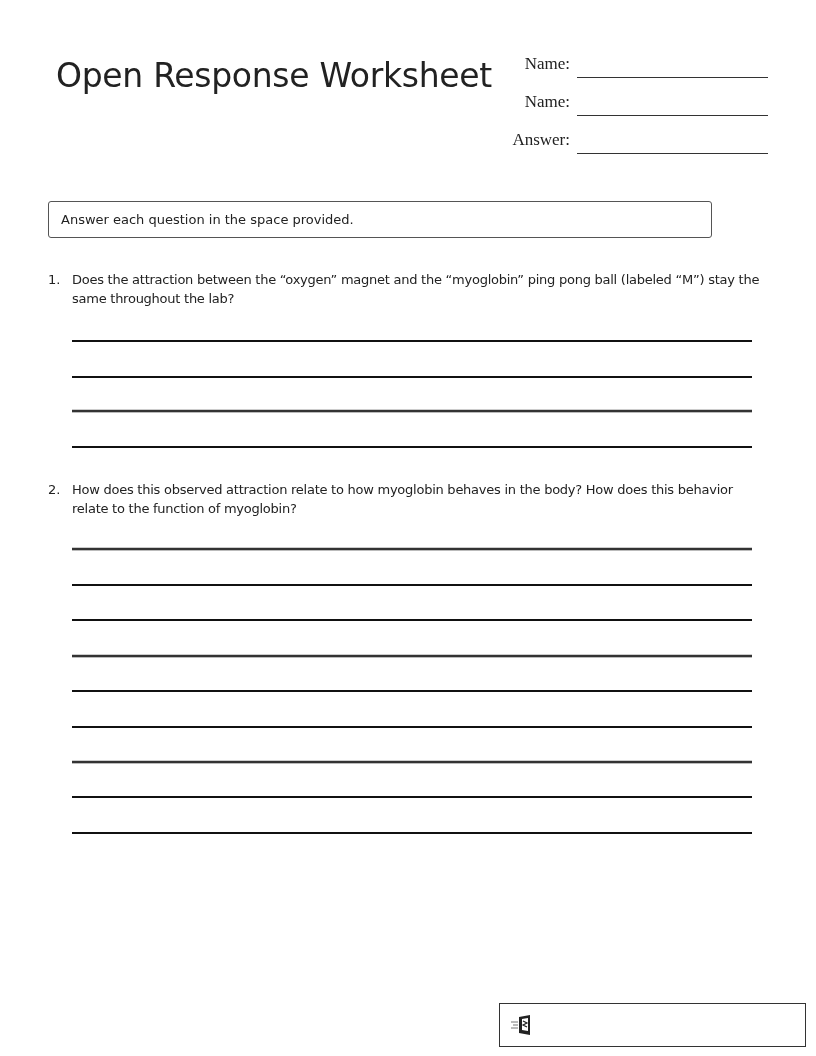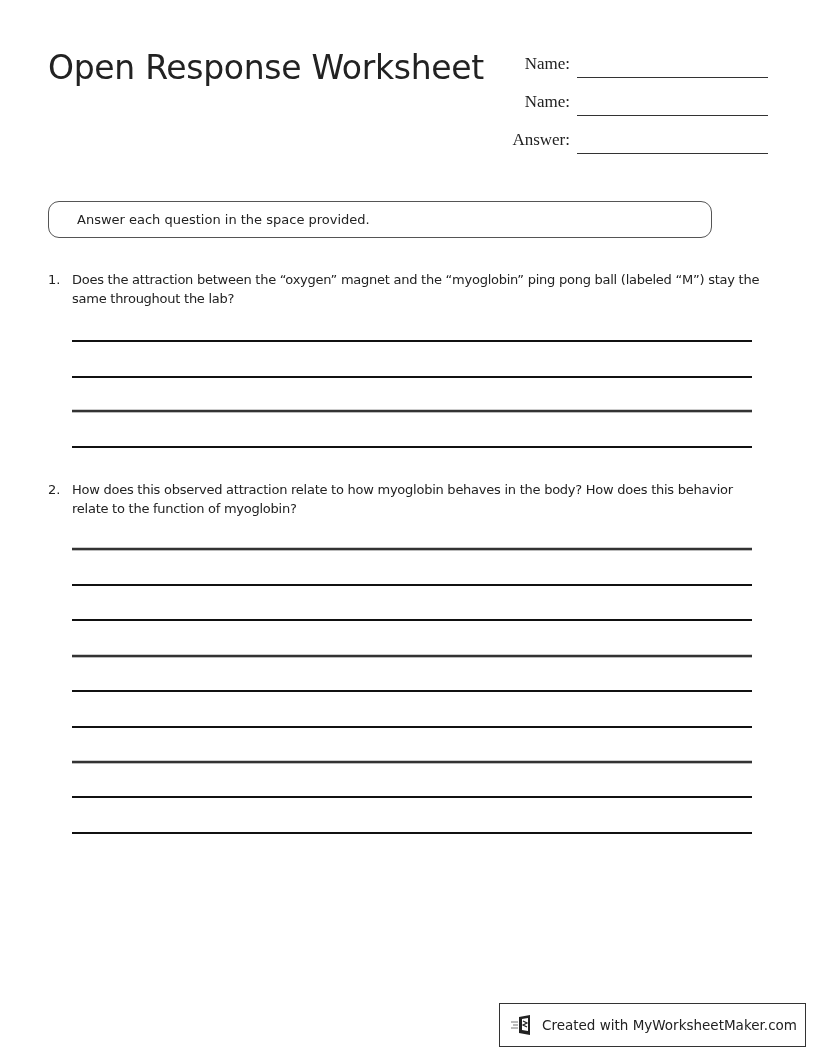--- a/index.html
+++ b/index.html
@@ -16,21 +16,21 @@
     }
     .title {
       position: absolute;
       left: 48px;
       top: 46px;
       font-family: "DejaVu Sans", sans-serif;
       font-size: 33px;
       font-weight: normal;
       color: #222222;
       letter-spacing: -0.3px;
-      margin: 0;
+      margin: 8px;
       line-height: 44px;
     }
     .fields {
       position: absolute;
       left: 500px;
       top: 48px;
       width: 268px;
     }
     .field {
       position: absolute;
@@ -55,23 +55,23 @@
       height: 0;
       border-bottom: 1.5px solid #333333;
     }
     .instructions {
       position: absolute;
       left: 48px;
       top: 201px;
       width: 664px;
       height: 37px;
       border: 1.5px solid #555555;
-      border-radius: 11px;
+      border-radius: 3px;
       box-sizing: border-box;
-      padding-left: 28px;
+      padding-left: 12px;
       font-family: "DejaVu Sans", sans-serif;
       font-size: 13px;
       line-height: 35px;
       color: #222222;
     }
     .question {
       position: absolute;
       left: 48px;
       width: 720px;
       font-family: "DejaVu Sans", sans-serif;
@@ -174,14 +174,13 @@
   <span class="logo-icon">
     <svg width="26" height="22" viewBox="0 0 26 22">
       <line x1="1" y1="8" x2="8" y2="8" stroke="#777" stroke-width="1"></line>
       <line x1="3" y1="11" x2="8" y2="11" stroke="#777" stroke-width="1"></line>
       <line x1="1" y1="14" x2="8" y2="14" stroke="#777" stroke-width="1"></line>
       <polygon points="9,3 20,1 20,21 9,19" fill="#222"></polygon>
       <polygon points="12,5 18,4 18,17 12,16" fill="#fff"></polygon>
       <path d="M13 7 L17 9 L13 11 L17 13" stroke="#222" stroke-width="1.2" fill="none"></path>
     </svg>
   </span>
-  <span class="footer-text">Created with MyWorksheetMaker.com</span>
 </div>
 
 </body></html>

